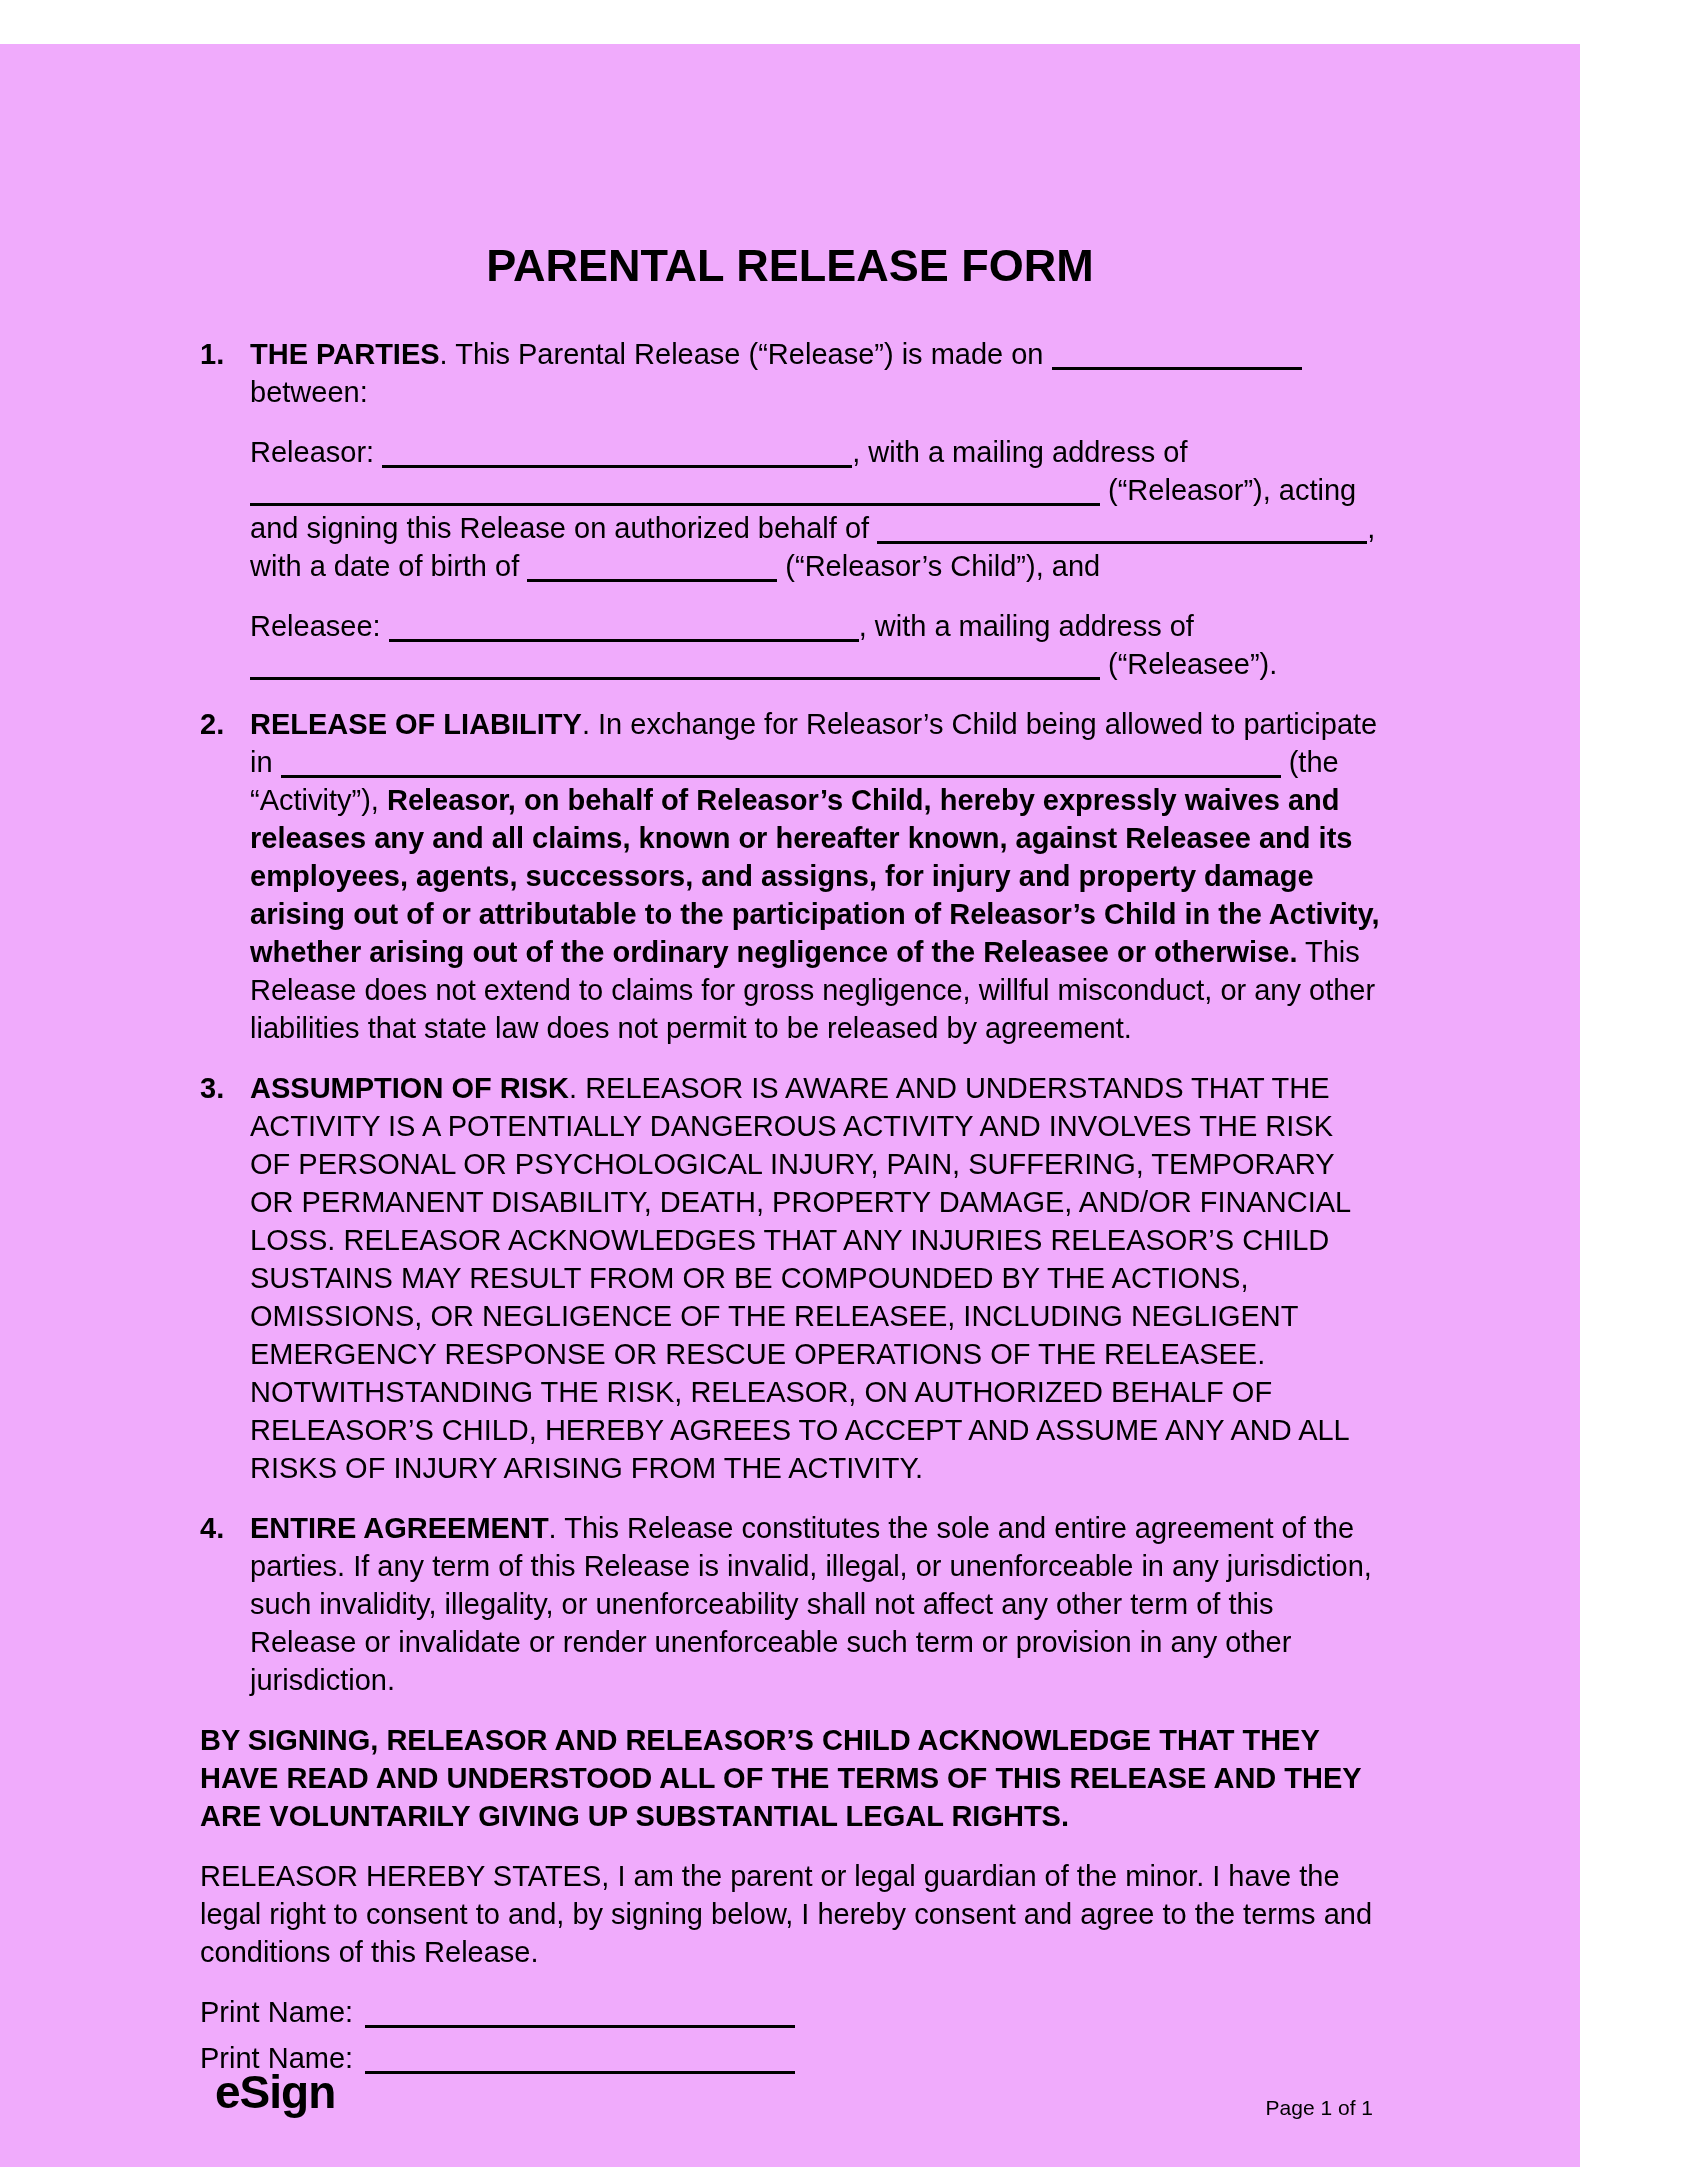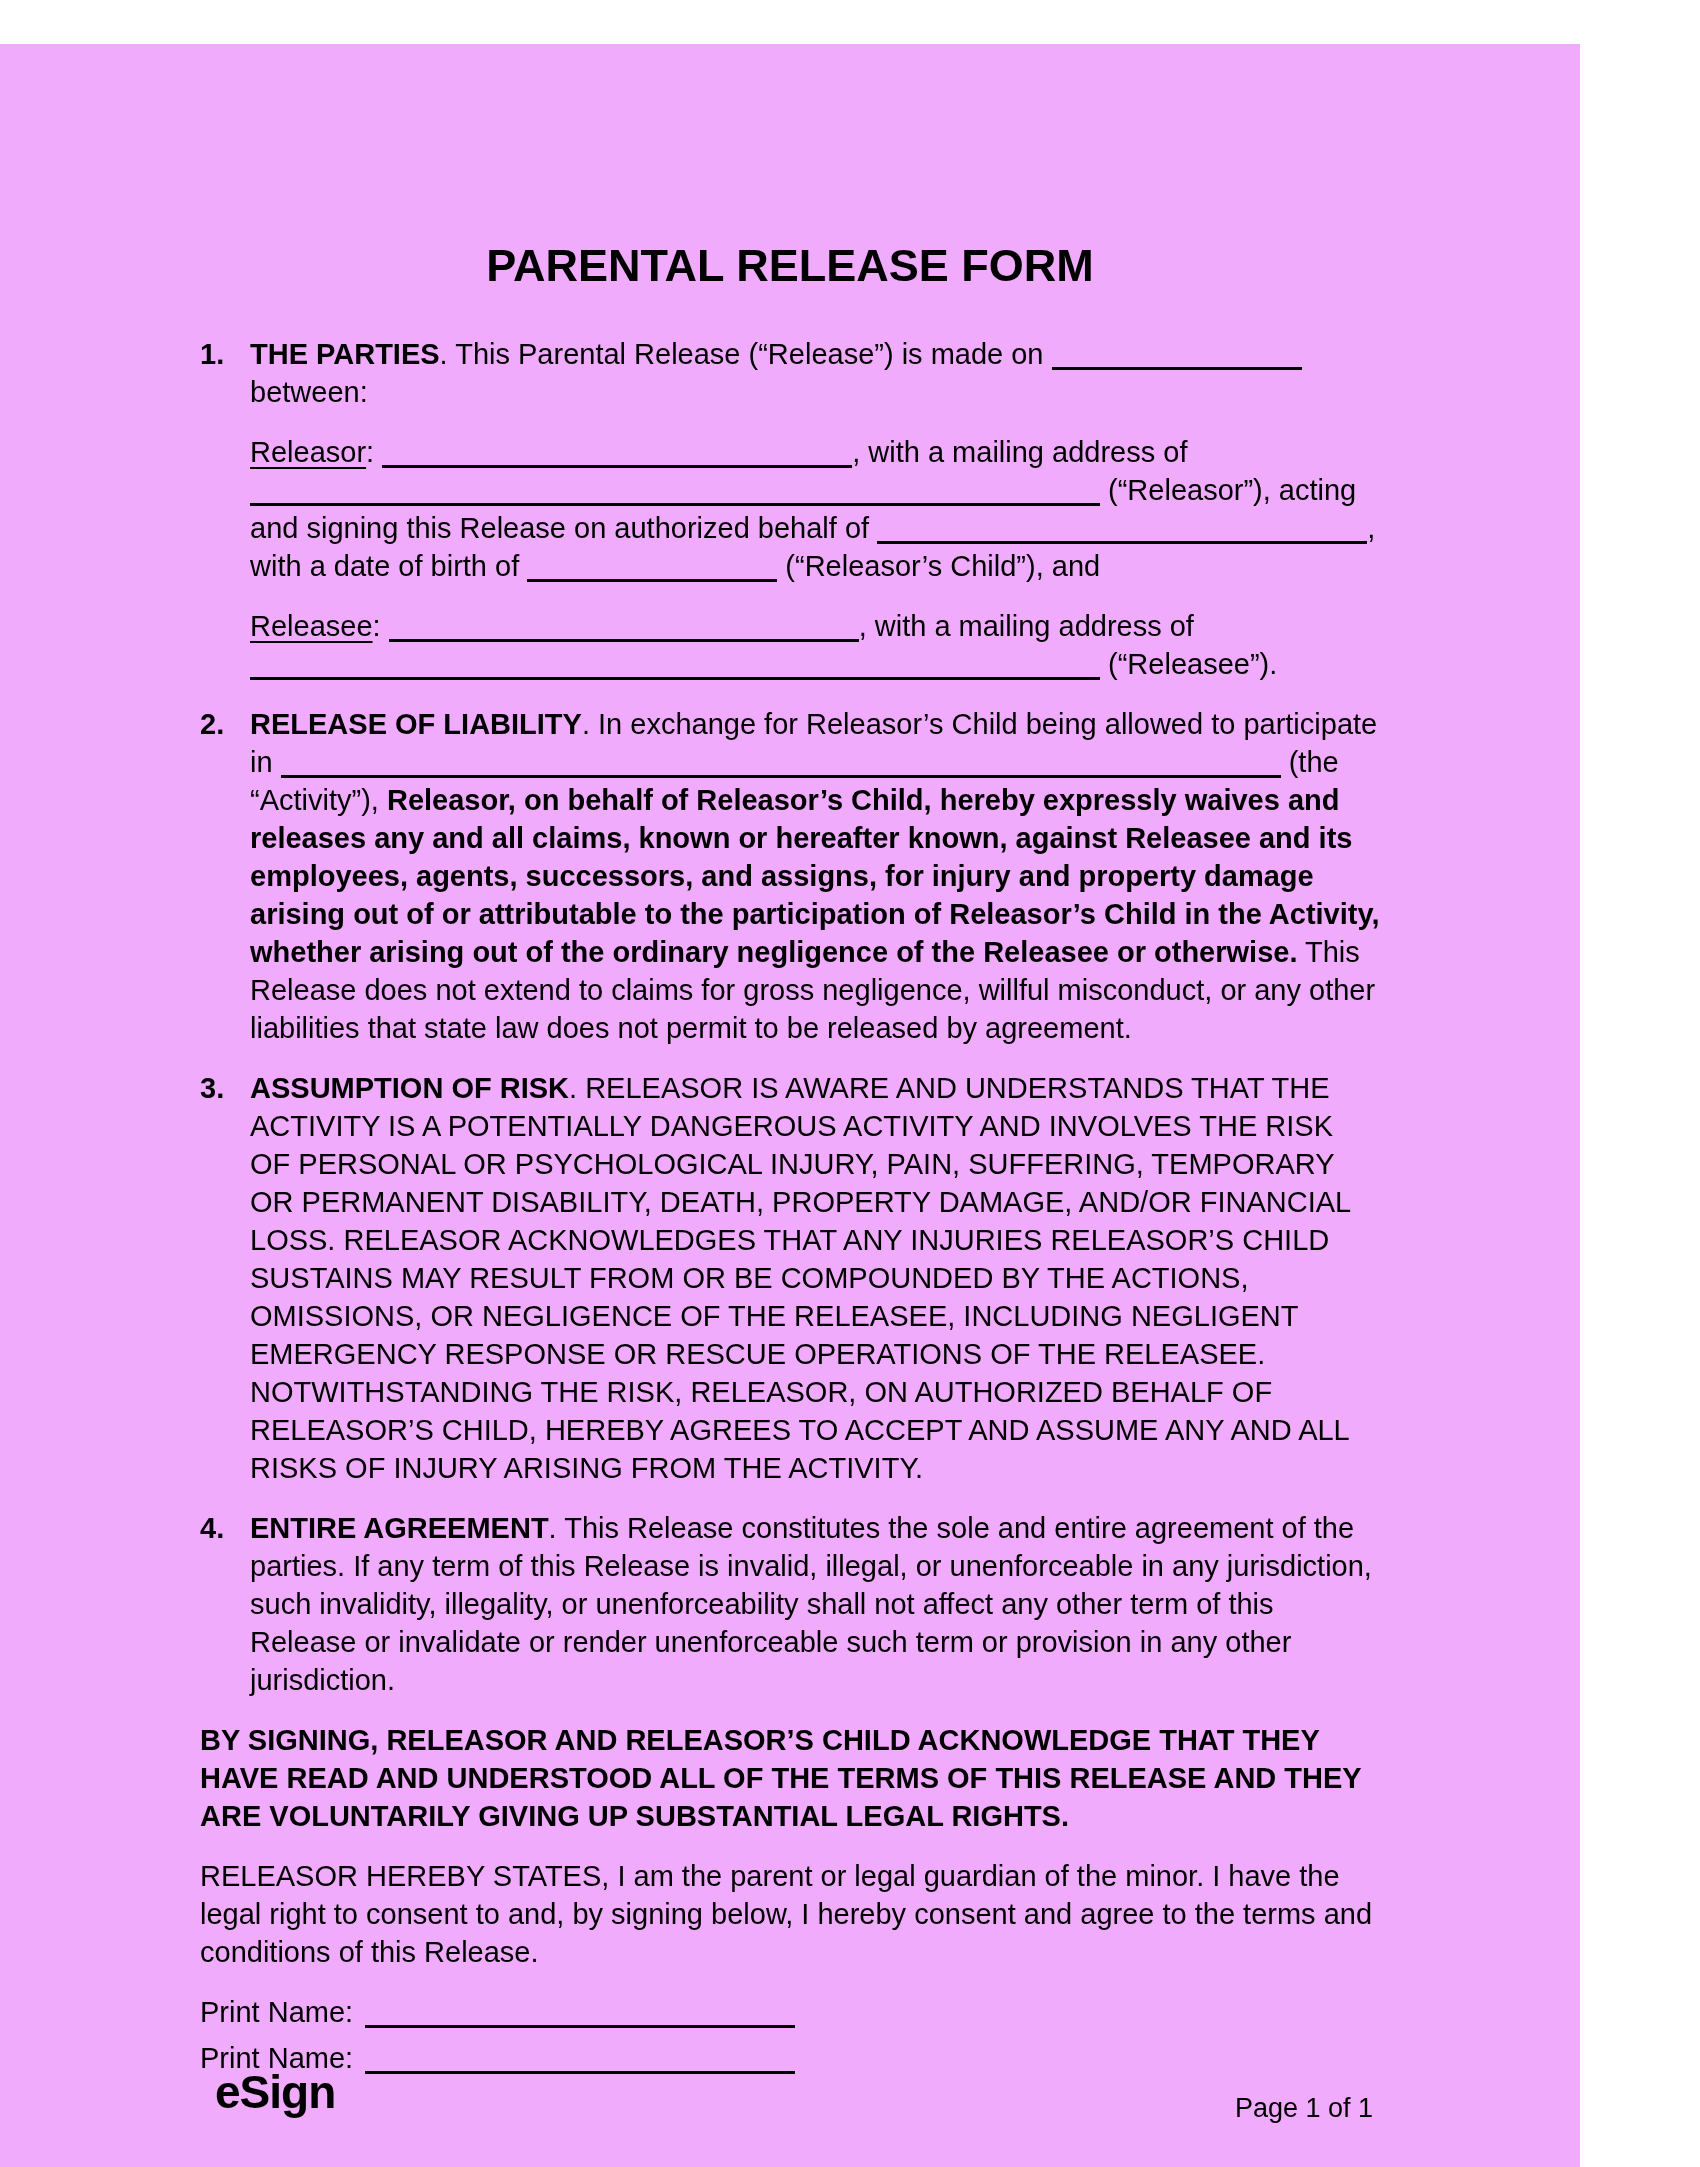--- a/index.html
+++ b/index.html
@@ -9,32 +9,32 @@
   }
   .content{padding:195px 200px 0 200px;}
   .title{text-align:center;font-weight:bold;font-size:45px;line-height:54px;margin:0 0 42px 0;}
   .sec{display:flex;margin:0 0 22px 0;}
   .sec-num{flex:0 0 50px;font-weight:bold;}
   .sec-body{flex:1 1 auto;min-width:0;}
   .para{margin:0 0 22px 0;}
   .sec-body .para:last-child{margin-bottom:0;}
   .pblock{margin:0 0 22px 0;}
   .bold{font-weight:bold;}
-  .u{text-decoration:underline;text-decoration-thickness:2px;text-underline-offset:5px;}
+  .u{text-decoration-thickness:2px;text-underline-offset:5px;}
   .blank{display:inline-block;height:4px;border-bottom:3px solid #000;vertical-align:-6px;}
   .blank.blue{border-bottom:4px solid var(--sig-blue,#1268b8);}
   .w-date{width:250px}.w-name{width:470px}.w-addr{width:850px}.w-behalf{width:490px}
   .w-dob{width:250px}.w-activity{width:1000px}
   .w-sig{width:475px}.w-sigdate{width:255px}.w-print{width:430px}
   .sig-row{margin:0 0 8px 0;}
   .sig-row .blank{margin:0 14px 0 12px;}
   .gap-lg{margin-top:36px;}
   .footer{position:absolute;left:200px;right:207px;top:2022px;display:flex;justify-content:space-between;align-items:flex-start;}
   .brand{font-weight:bold;font-size:46px;line-height:52px;letter-spacing:-1px;padding-left:15px;}
-  .page-num{font-size:27px;line-height:32px;padding-top:26px;}
+  .page-num{font-size:21px;line-height:32px;padding-top:26px;}
 </style>
 </head>
 <body>
 
 <div class="doc">
   <div class="content">
 
     <h1 class="title">PARENTAL RELEASE FORM</h1>
 
     <div class="sec">

